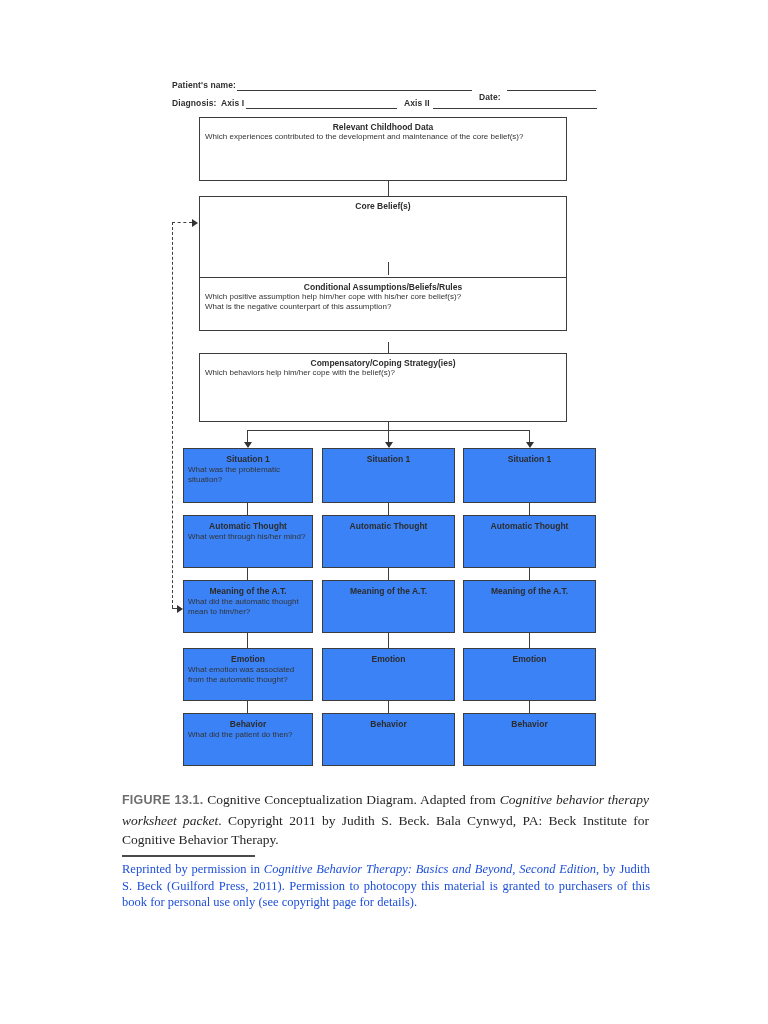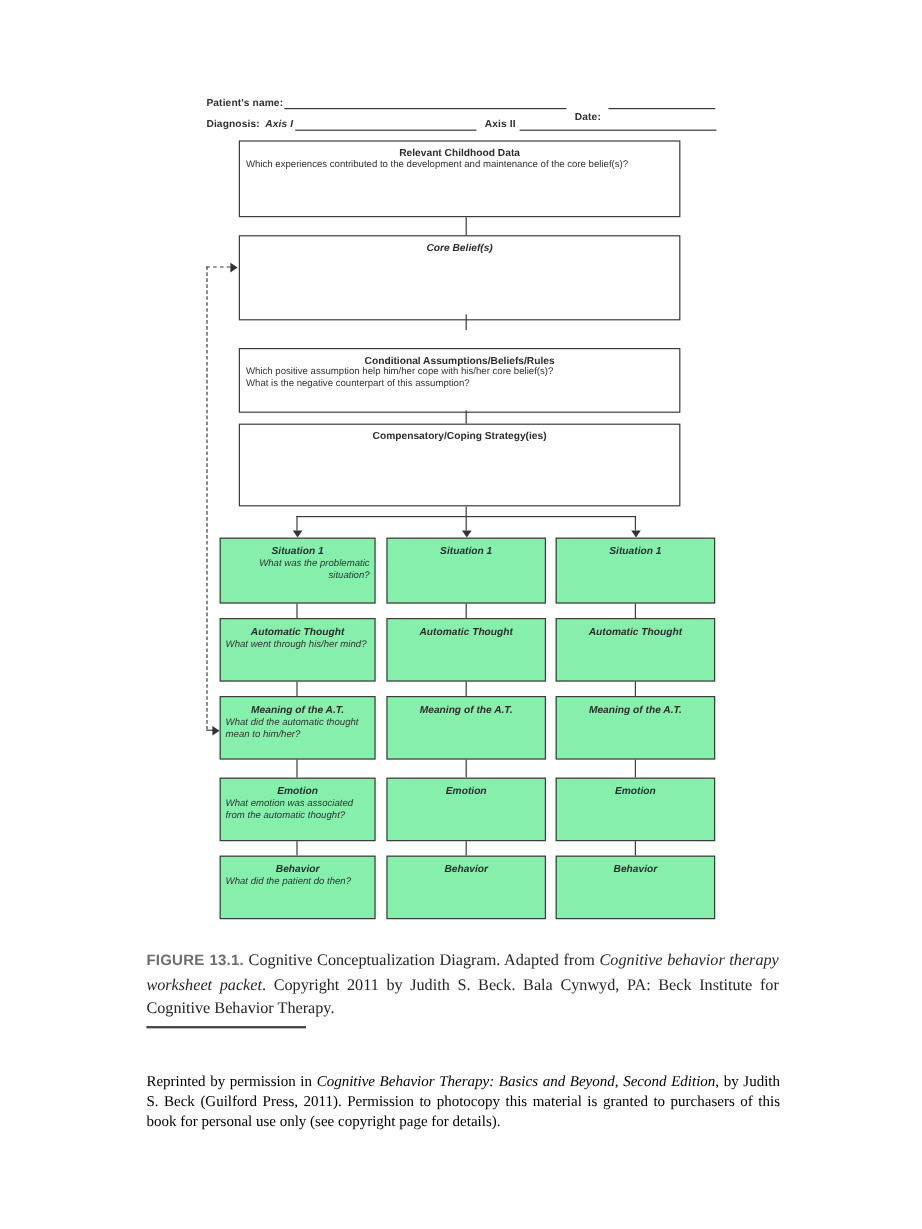--- a/index.html
+++ b/index.html
@@ -10,76 +10,77 @@
   
   .hlabel{position:absolute;font-size:8.5px;font-weight:bold;color:#2f2f2f;line-height:10px;letter-spacing:.1px;}
   .hline{position:absolute;border-bottom:1.5px solid #3a3a3a;height:1px;}
 
   
   .bigbox{position:absolute;left:199px;width:368px;border:1.5px solid #3c3c3c;background:#fff;box-sizing:border-box;}
   .btitle{font-size:8.5px;font-weight:bold;text-align:center;margin-top:4px;line-height:10px;color:#2c2c2c;}
   .bq{font-size:8px;line-height:10px;margin:0 5px;color:#333;}
 
   
-  .gbox{position:absolute;border:1.5px solid #3c3c3c;background:#86efac;box-sizing:border-box;font-style:italic;}
+  .gbox{position:absolute;border:1.5px solid #3c3c3c;background:#3b82f6;box-sizing:border-box;}
   .gtitle{font-size:8.5px;font-weight:bold;text-align:center;margin-top:5px;line-height:10px;color:#2c2c2c;}
   .gq{font-size:8px;line-height:10px;margin:1px 4px 0 4px;color:#333;}
 
   
   .vline{position:absolute;width:0;border-left:1.5px solid #3c3c3c;}
   .hbar{position:absolute;height:0;border-top:1.5px solid #3c3c3c;}
   .dashv{position:absolute;width:0;border-left:1.5px dashed #3f3f3f;}
   .dashh{position:absolute;height:0;border-top:1.5px dashed #3f3f3f;}
   .arr-down{position:absolute;width:0;height:0;border-left:4px solid transparent;
             border-right:4px solid transparent;border-top:6px solid #333;}
   .arr-right{position:absolute;width:0;height:0;border-top:4px solid transparent;
              border-bottom:4px solid transparent;border-left:6px solid #333;}
 
   
   .caption{position:absolute;left:122px;top:790px;width:527px;font-family:"Liberation Serif",serif;
            font-size:13.5px;line-height:19.5px;color:#262626;text-align:justify;}
   .figlabel{font-family:"Liberation Sans",sans-serif;font-weight:bold;font-size:12.5px;color:#6e6e6e;letter-spacing:.2px;}
   .ital{font-style:italic;}
   .footrule{position:absolute;left:122px;top:855px;width:133px;border-top:2px solid #4a4a4a;height:0;}
   .footnote{position:absolute;left:122px;top:861px;width:528px;font-family:"Liberation Serif",serif;
-            font-size:12.5px;line-height:16.5px;color:#000000;text-align:justify;margin-top:32px;}
+            font-size:12.5px;line-height:16.5px;color:#1d4ed8;text-align:justify;}
 </style>
 </head>
 <body>
 
 <div class="page">
 
   <span class="hlabel" style="left:172px;top:80px;">Patient's name:</span>
   <div class="hline" style="left:237px;top:89px;width:235px;"></div>
   <span class="hlabel" style="left:479px;top:80px;margin-top:12px;">Date:</span>
   <div class="hline" style="left:507px;top:89px;width:89px;"></div>
 
   <span class="hlabel" style="left:172px;top:98px;">Diagnosis:</span>
-  <span class="hlabel" style="left:221px;top:98px;font-style:italic;">Axis I</span>
+  <span class="hlabel" style="left:221px;top:98px;">Axis I</span>
   <div class="hline" style="left:246px;top:107px;width:151px;"></div>
   <span class="hlabel" style="left:404px;top:98px;">Axis II</span>
   <div class="hline" style="left:433px;top:107px;width:164px;"></div>
 
   <div class="bigbox" style="top:117px;height:64px;">
     <div class="btitle">Relevant Childhood Data</div>
     <div class="bq">Which experiences contributed to the development and maintenance of the core belief(s)?</div>
   </div>
 
-  <div class="bigbox" style="top:196px;height:71px;font-style:italic;">
+  <div class="bigbox" style="top:196px;height:82px;">
     <div class="btitle">Core Belief(s)</div>
   </div>
 
-  <div class="bigbox" style="top:290px;height:54px;">
+  <div class="bigbox" style="top:277px;height:54px;">
     <div class="btitle">Conditional Assumptions/Beliefs/Rules</div>
     <div class="bq">Which positive assumption help him/her cope with his/her core belief(s)?</div>
     <div class="bq">What is the negative counterpart of this assumption?</div>
   </div>
 
   <div class="bigbox" style="top:353px;height:69px;">
     <div class="btitle">Compensatory/Coping Strategy(ies)</div>
+    <div class="bq">Which behaviors help him/her cope with the belief(s)?</div>
   </div>
 
   <div class="vline" style="left:388px;top:181px;height:15px;"></div>
   <div class="vline" style="left:388px;top:262px;height:13px;"></div>
   <div class="vline" style="left:388px;top:342px;height:11px;"></div>
 
   <div class="vline" style="left:388px;top:422px;height:9px;"></div>
   <div class="hbar" style="left:247px;top:430px;width:283px;"></div>
   <div class="vline" style="left:247px;top:430px;height:12px;"></div>
   <div class="vline" style="left:388px;top:430px;height:12px;"></div>
@@ -89,21 +90,21 @@
   <div class="arr-down" style="left:526px;top:442px;"></div>
 
   <div class="dashv" style="left:172px;top:222px;height:386px;"></div>
   <div class="dashh" style="left:172px;top:222px;width:20px;"></div>
   <div class="arr-right" style="left:192px;top:219px;"></div>
   <div class="dashh" style="left:172px;top:608px;width:6px;"></div>
   <div class="arr-right" style="left:177px;top:605px;"></div>
 
   <div class="gbox" style="left:183px;top:448px;width:130px;height:55px;">
     <div class="gtitle">Situation 1</div>
-    <div class="gq" style="text-align:right;">What was the problematic situation?</div>
+    <div class="gq" style="text-align:left;">What was the problematic situation?</div>
   </div>
   <div class="gbox" style="left:322px;top:448px;width:133px;height:55px;">
     <div class="gtitle">Situation 1</div>
   </div>
   <div class="gbox" style="left:463px;top:448px;width:133px;height:55px;">
     <div class="gtitle">Situation 1</div>
   </div>
 
   <div class="vline" style="left:247px;top:503px;height:12px;"></div>
   <div class="vline" style="left:388px;top:503px;height:12px;"></div>

